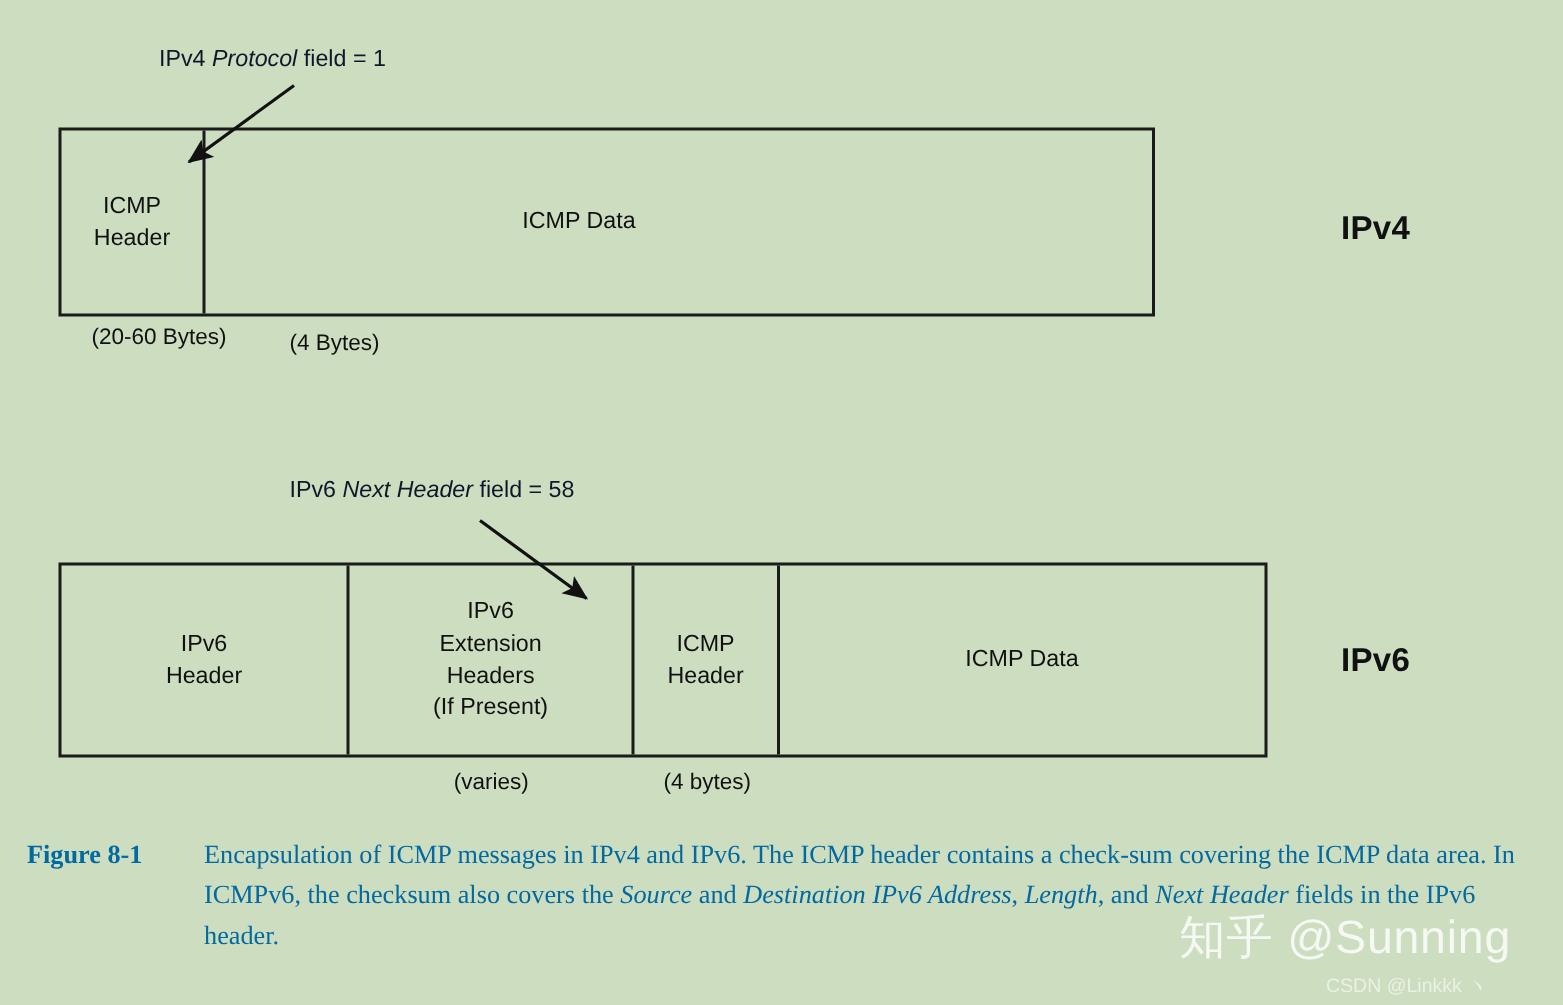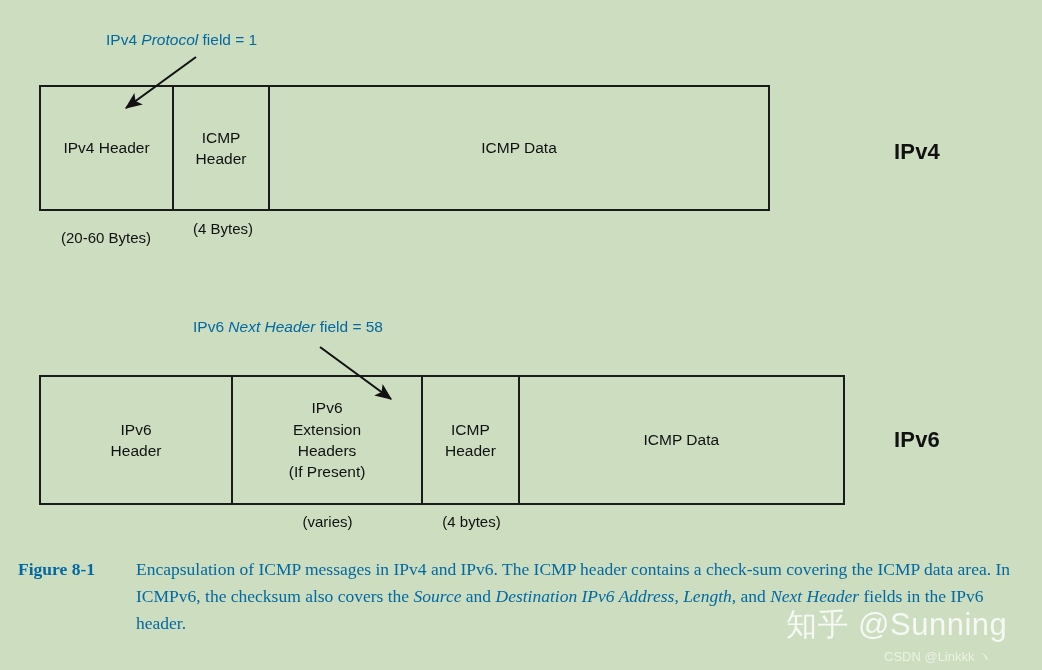--- a/index.html
+++ b/index.html
@@ -44,21 +44,21 @@
     font-weight:bold;
     color:#111;
     letter-spacing:.2px;
   }
 
   
   .annot{
     position:absolute;
     font-size:15.5px;
     white-space:nowrap;
-    color:#0369a1;
+    color:#0f172a;
   }
   .annot i{font-style:italic;}
 
   svg.arrow{position:absolute;left:0;top:0;width:1042px;height:670px;pointer-events:none;}
 
   
   .caption{
     position:absolute;
     left:18px;top:556px;width:1006px;
     font-family:"Liberation Serif", serif;
@@ -93,32 +93,29 @@
 </head>
 <body>
 
 <div id="stage">
 
   <div class="annot" id="annot-ipv4" style="left:106px;top:31px;">
     <span>IPv4 </span><i>Protocol</i><span> field = 1</span>
   </div>
 
   <div class="packet" id="packet-ipv4" style="left:39px;top:85px;width:731px;height:126px;">
-    <div class="field" style="width:133px;">
-      <span>IPv4 Header</span>
-    </div>
     <div class="field" style="width:96px;">
       <span>ICMP<br>Header</span>
     </div>
     <div class="field" style="width:498px;">
       <span>ICMP Data</span>
     </div>
   </div>
 
-  <div class="sizecap" style="left:39px;top:229px;width:134px;">(20-60 Bytes)</div>
+  <div class="sizecap" style="left:39px;top:216px;width:134px;">(20-60 Bytes)</div>
   <div class="sizecap" style="left:175px;top:220px;width:96px;">(4 Bytes)</div>
 
   <div class="verlabel" style="left:894px;top:139px;">IPv4</div>
 
   <div class="annot" id="annot-ipv6" style="left:165px;top:318px;margin-left:28px;">
     <span>IPv6 </span><i>Next Header</i><span> field = 58</span>
   </div>
 
   <div class="packet" id="packet-ipv6" style="left:39px;top:375px;width:806px;height:130px;">
     <div class="field" style="width:193px;">

